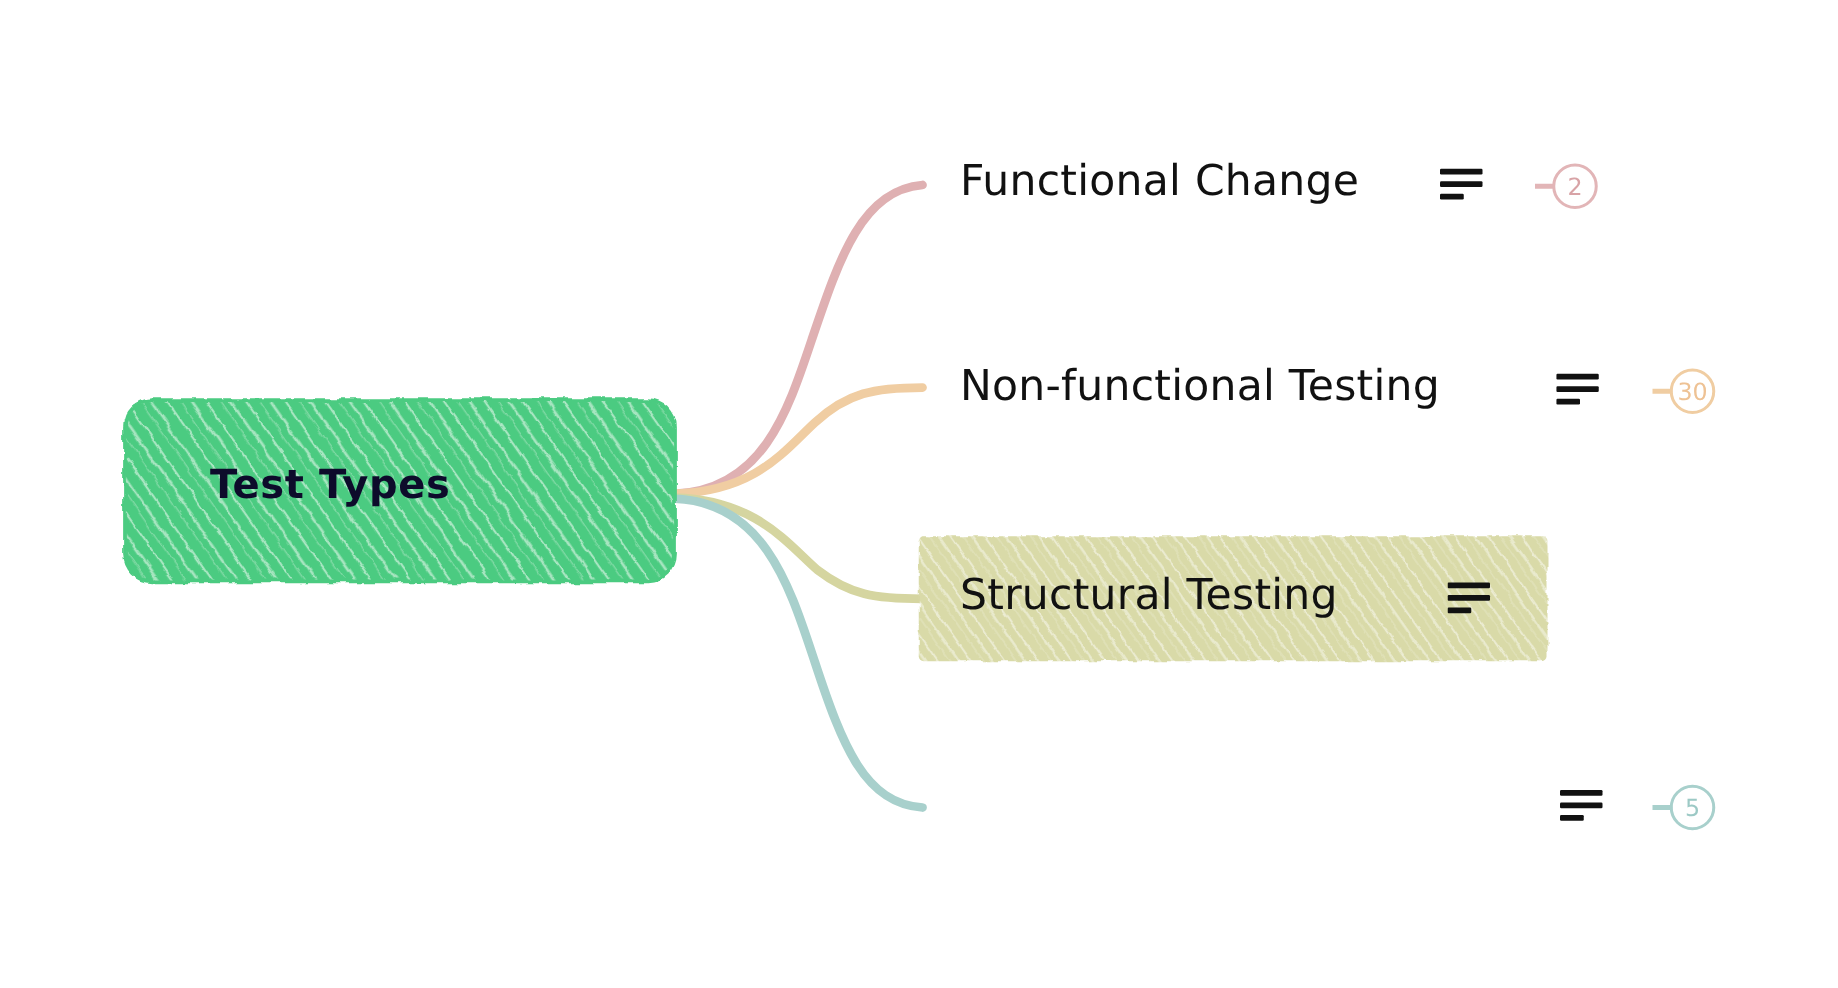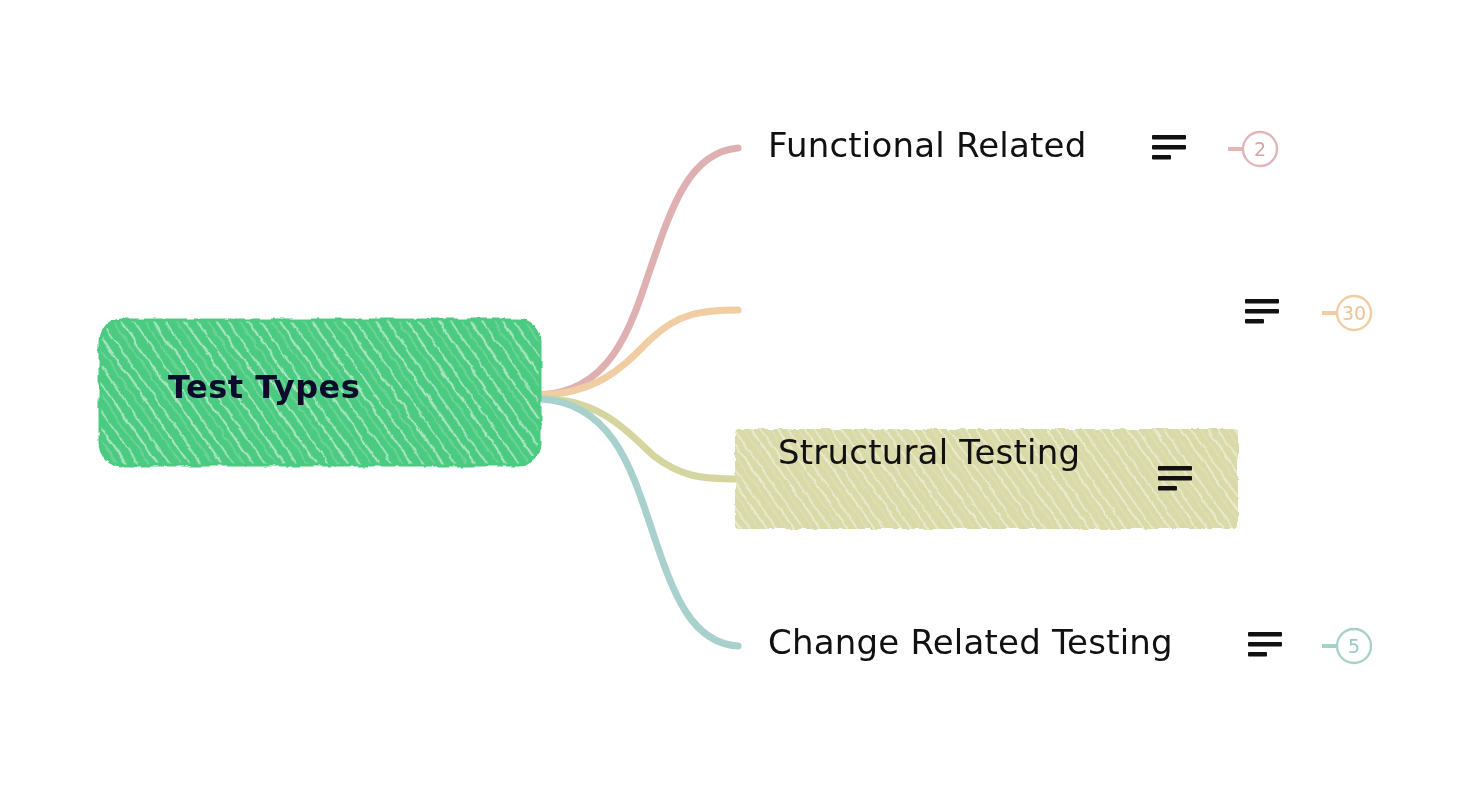--- a/index.html
+++ b/index.html
@@ -98,56 +98,56 @@
       <rect x="100" y="320" width="440" height="145" rx="22" ry="22" fill="none" stroke="#4ccb81" stroke-width="3" filter="url(#rough)"></rect>
     </g>
 
     <g>
       <rect x="735" y="429" width="503" height="100" rx="4" ry="4" fill="url(#hatch-olive)" filter="url(#rough2)"></rect>
     </g>
   </svg>
 
   <div class="root-text">Test Types</div>
 
-  <div class="branch-text" style="left:768px; top:125px;">Functional Related</div>
+  <div class="branch-text" style="left:768px; top:125px;">Functional Change</div>
 
   <svg class="notes-icon" style="left:1152px; top:133px;" width="36" height="30" viewBox="0 0 36 30">
     <rect x="0" y="2" width="34" height="4.5" rx="1" fill="#111111"></rect>
     <rect x="0" y="12" width="34" height="4.5" rx="1" fill="#111111"></rect>
     <rect x="0" y="22" width="19" height="4.5" rx="1" fill="#111111"></rect>
   </svg>
 
   <svg class="badge-group" style="left:1228px; top:124px;" width="60" height="50" viewBox="0 0 60 50">
     <line x1="0" y1="25" x2="14" y2="25" stroke="#e2b5b7" stroke-width="4" stroke-linecap="round"></line>
     <circle cx="32" cy="25" r="17" fill="none" stroke="#e2b5b7" stroke-width="2.4"></circle>
     <text x="32" y="32" text-anchor="middle" class="badge-num" fill="#d8a3a6">2</text>
   </svg>
 
+  <div class="branch-text" style="left:768px; top:289px;">Non-functional Testing</div>
 
   <svg class="notes-icon" style="left:1245px; top:297px;" width="36" height="30" viewBox="0 0 36 30">
     <rect x="0" y="2" width="34" height="4.5" rx="1" fill="#111111"></rect>
     <rect x="0" y="12" width="34" height="4.5" rx="1" fill="#111111"></rect>
     <rect x="0" y="22" width="19" height="4.5" rx="1" fill="#111111"></rect>
   </svg>
 
   <svg class="badge-group" style="left:1322px; top:288px;" width="60" height="50" viewBox="0 0 60 50">
     <line x1="0" y1="25" x2="14" y2="25" stroke="#f0cda2" stroke-width="4" stroke-linecap="round"></line>
     <circle cx="32" cy="25" r="17" fill="none" stroke="#f0cda2" stroke-width="2.4"></circle>
     <text x="32" y="32" text-anchor="middle" class="badge-num" fill="#eec294">30</text>
   </svg>
 
-  <div class="branch-text" style="left:768px; top:432px;margin-left:10px;">Structural Testing</div>
+  <div class="branch-text" style="left:768px; top:456px;">Structural Testing</div>
 
   <svg class="notes-icon" style="left:1158px; top:464px;" width="36" height="30" viewBox="0 0 36 30">
     <rect x="0" y="2" width="34" height="4.5" rx="1" fill="#111111"></rect>
     <rect x="0" y="12" width="34" height="4.5" rx="1" fill="#111111"></rect>
     <rect x="0" y="22" width="19" height="4.5" rx="1" fill="#111111"></rect>
   </svg>
 
-  <div class="branch-text" style="left:768px; top:622px;">Change Related Testing</div>
 
   <svg class="notes-icon" style="left:1248px; top:630px;" width="36" height="30" viewBox="0 0 36 30">
     <rect x="0" y="2" width="34" height="4.5" rx="1" fill="#111111"></rect>
     <rect x="0" y="12" width="34" height="4.5" rx="1" fill="#111111"></rect>
     <rect x="0" y="22" width="19" height="4.5" rx="1" fill="#111111"></rect>
   </svg>
 
   <svg class="badge-group" style="left:1322px; top:621px;" width="60" height="50" viewBox="0 0 60 50">
     <line x1="0" y1="25" x2="14" y2="25" stroke="#a8d0cc" stroke-width="4" stroke-linecap="round"></line>
     <circle cx="32" cy="25" r="17" fill="none" stroke="#a8d0cc" stroke-width="2.4"></circle>

